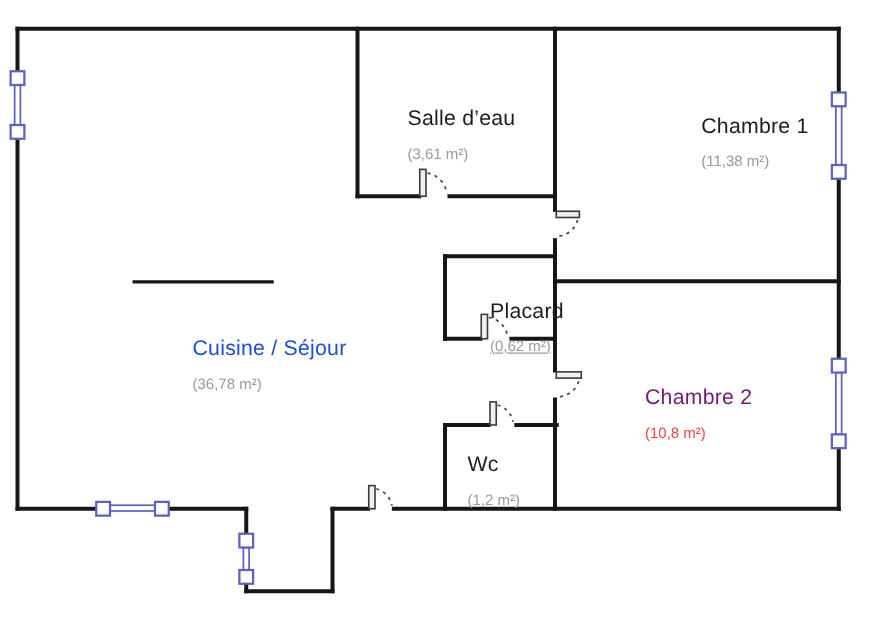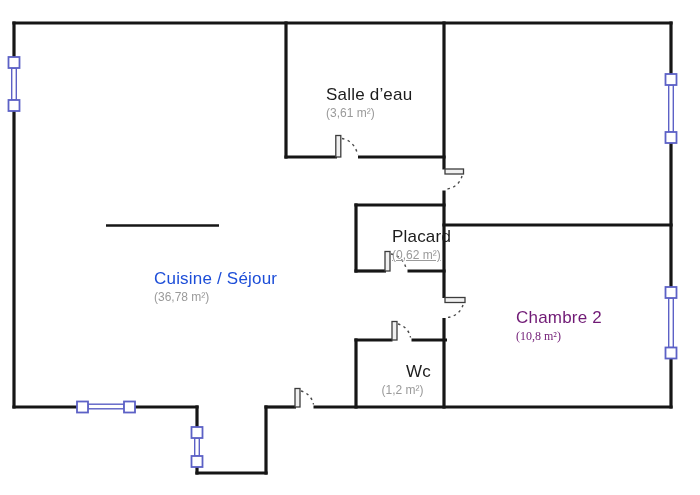--- a/index.html
+++ b/index.html
@@ -7,21 +7,21 @@
     position: relative;
     width: 700px;
     height: 495px;
     background: #ffffff;
     overflow: hidden;
     font-family: "Liberation Sans", sans-serif;
   }
   .stage svg { position: absolute; left: 0; top: 0; }
   .room-label { position: absolute; white-space: nowrap; line-height: 1.15; }
   .room-name { font-size: 17px; font-weight: normal; letter-spacing: 0.2px; }
-  .room-area { font-size: 12px; margin-top: 2px; }
+  .room-area { font-size: 12px; margin-top: 12px; }
 </style>
 </head>
 <body>
 
 <div class="stage">
 
   <svg width="700" height="495" viewBox="0 0 700 495">
 
     <g stroke-width="3.2" stroke-linecap="butt" stroke="#161616">
       <line x1="12.4" y1="23" x2="672.6" y2="23"></line>
@@ -100,29 +100,33 @@
   <div class="room-label" style="left:154px; top:269px">
     <div class="room-name" style="color: #1d4ed8;">Cuisine / Séjour</div>
     <div class="room-area" style="color: rgb(154, 154, 154);">(36,78 m²)</div>
   </div>
 
   <div class="room-label" style="left:326px; top:85px">
     <div class="room-name" style="color: rgb(28, 28, 28);">Salle d’eau</div>
     <div class="room-area" style="color: rgb(154, 154, 154);">(3,61 m²)</div>
   </div>
 
+  <div class="room-label" style="left:561px; top:91px">
+    <div class="room-name" style="color: rgb(28, 28, 28);">Chambre 1</div>
+    <div class="room-area" style="color: rgb(154, 154, 154);">(11,38 m²)</div>
+  </div>
 
   <div class="room-label" style="left:392px; top:227px">
-    <div class="room-name" style="color: rgb(28, 28, 28);">Placard</div>
+    <div class="room-name" style="color: rgb(28, 28, 28); margin-top: 12px;">Placard</div>
     <div class="room-area" style="color: rgb(154, 154, 154); text-decoration: underline;">(0,62 m²)</div>
   </div>
 
   <div class="room-label" style="left:516px; top:308px">
     <div class="room-name" style="color: #701a75;">Chambre 2</div>
-    <div class="room-area" style="color: #701a75; font-family: Liberation Serif, serif;">(10,8 m²)</div>
+    <div class="room-area" style="color: #ef4444;">(10,8 m²)</div>
   </div>
 
   <div class="room-label" style="left:374px; top:362px">
-    <div class="room-name" style="color: rgb(28, 28, 28); margin-left: 32px;">Wc</div>
+    <div class="room-name" style="color: rgb(28, 28, 28);">Wc</div>
     <div class="room-area" style="color: rgb(154, 154, 154); text-align: center;">(1,2 m²)</div>
   </div>
 
 </div>
 
 </body></html>

